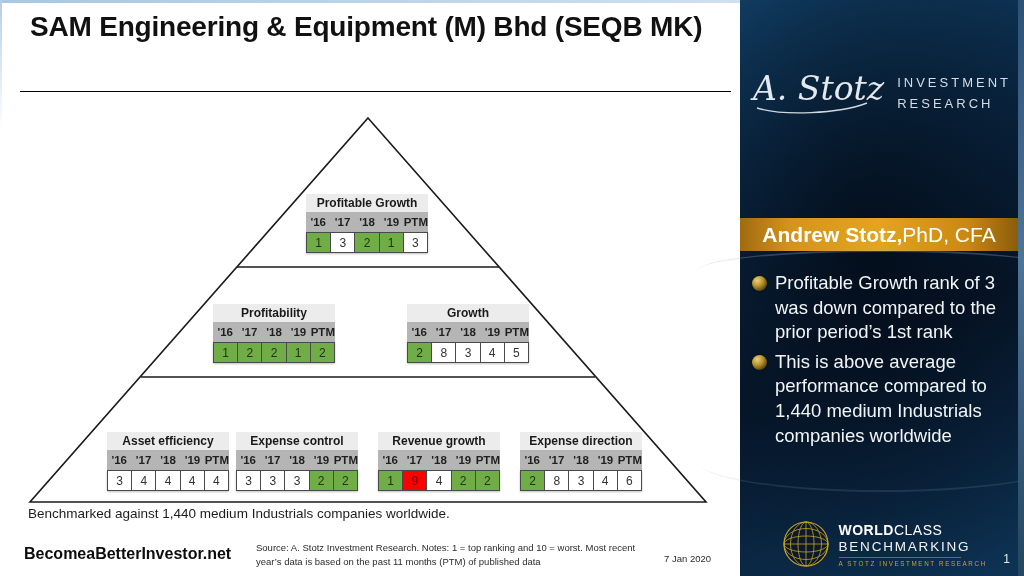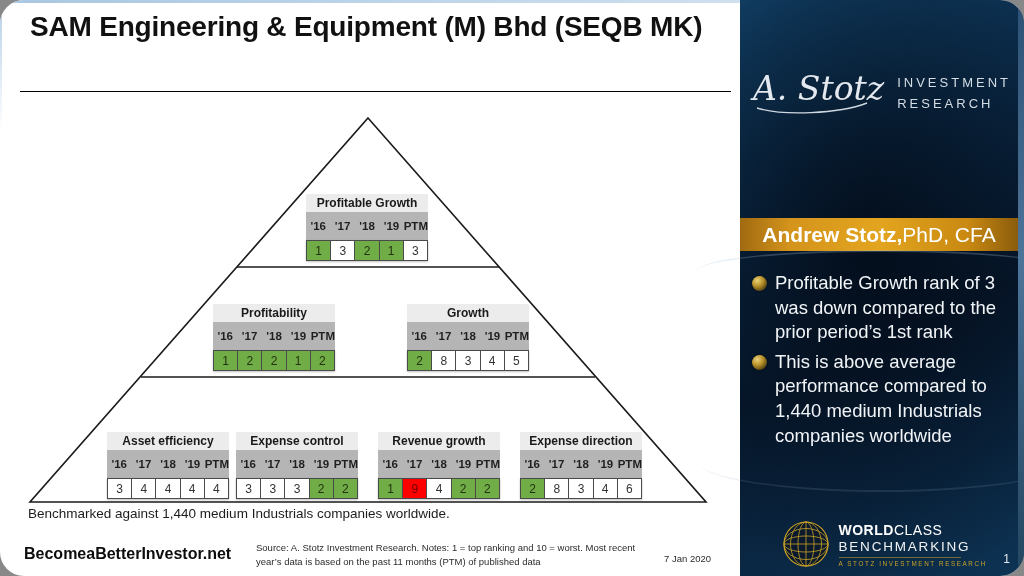--- a/index.html
+++ b/index.html
@@ -1,32 +1,32 @@
 <!DOCTYPE html>
 <html><head>
 <meta charset="utf-8">
 <style>
   html,body{margin:0;padding:0;background:#888;}
   .slide{position:relative;width:1024px;height:576px;background:#ffffff;overflow:hidden;
-         font-family:"Liberation Sans",sans-serif;border-radius:24px;}
+         font-family:"Liberation Sans",sans-serif;}
   
   .top-edge{position:absolute;left:0;top:0;width:740px;height:3px;
             background:linear-gradient(90deg,#a9c7e1,#cfe0ef);}
   .left-edge{position:absolute;left:0;top:0;width:2px;height:130px;
              background:linear-gradient(180deg,#b3cee6,rgba(179,206,230,0));}
   
   .title{position:absolute;left:30px;top:8px;width:700px;font-size:28px;font-weight:bold;
          color:#111;line-height:1.33;letter-spacing:-0.2px;}
   .title-rule{position:absolute;left:20px;top:91px;width:711px;border-top:1.6px solid #000;}
   
   .pyramid-svg{position:absolute;left:0;top:0;width:740px;height:576px;}
   .block{position:absolute;width:122px;}
   .block-title{height:18px;background:#ECECEC;display:flex;align-items:center;justify-content:center;
                font-size:12px;font-weight:bold;color:#1a1a1a;}
-  .years-row{display:flex;height:28px;background:#B5B5B5;}
+  .years-row{display:flex;height:20px;background:#B5B5B5;}
   .year-cell{flex:1;display:flex;align-items:center;justify-content:center;
              font-size:11.5px;font-weight:bold;color:#1f1f1f;}
   .values-row{display:flex;height:19px;border:1px solid #4a4a4a;background:#fff;
               box-shadow:0 1px 2px rgba(0,0,0,0.25);}
   .value-cell{flex:1;display:flex;align-items:center;justify-content:center;font-size:12px;color:#333;}
   .value-cell + .value-cell{border-left:1px solid #4a4a4a;}
   .value-cell.green{background:#70AD47;color:#24320f;}
   .value-cell.white{background:#ffffff;}
   .value-cell.red{background:#FF0000;color:#6d0000;}
   .pos-b0{left:306px;top:194px;} .pos-b1{left:213px;top:304px;} .pos-b2{left:407px;top:304px;}

